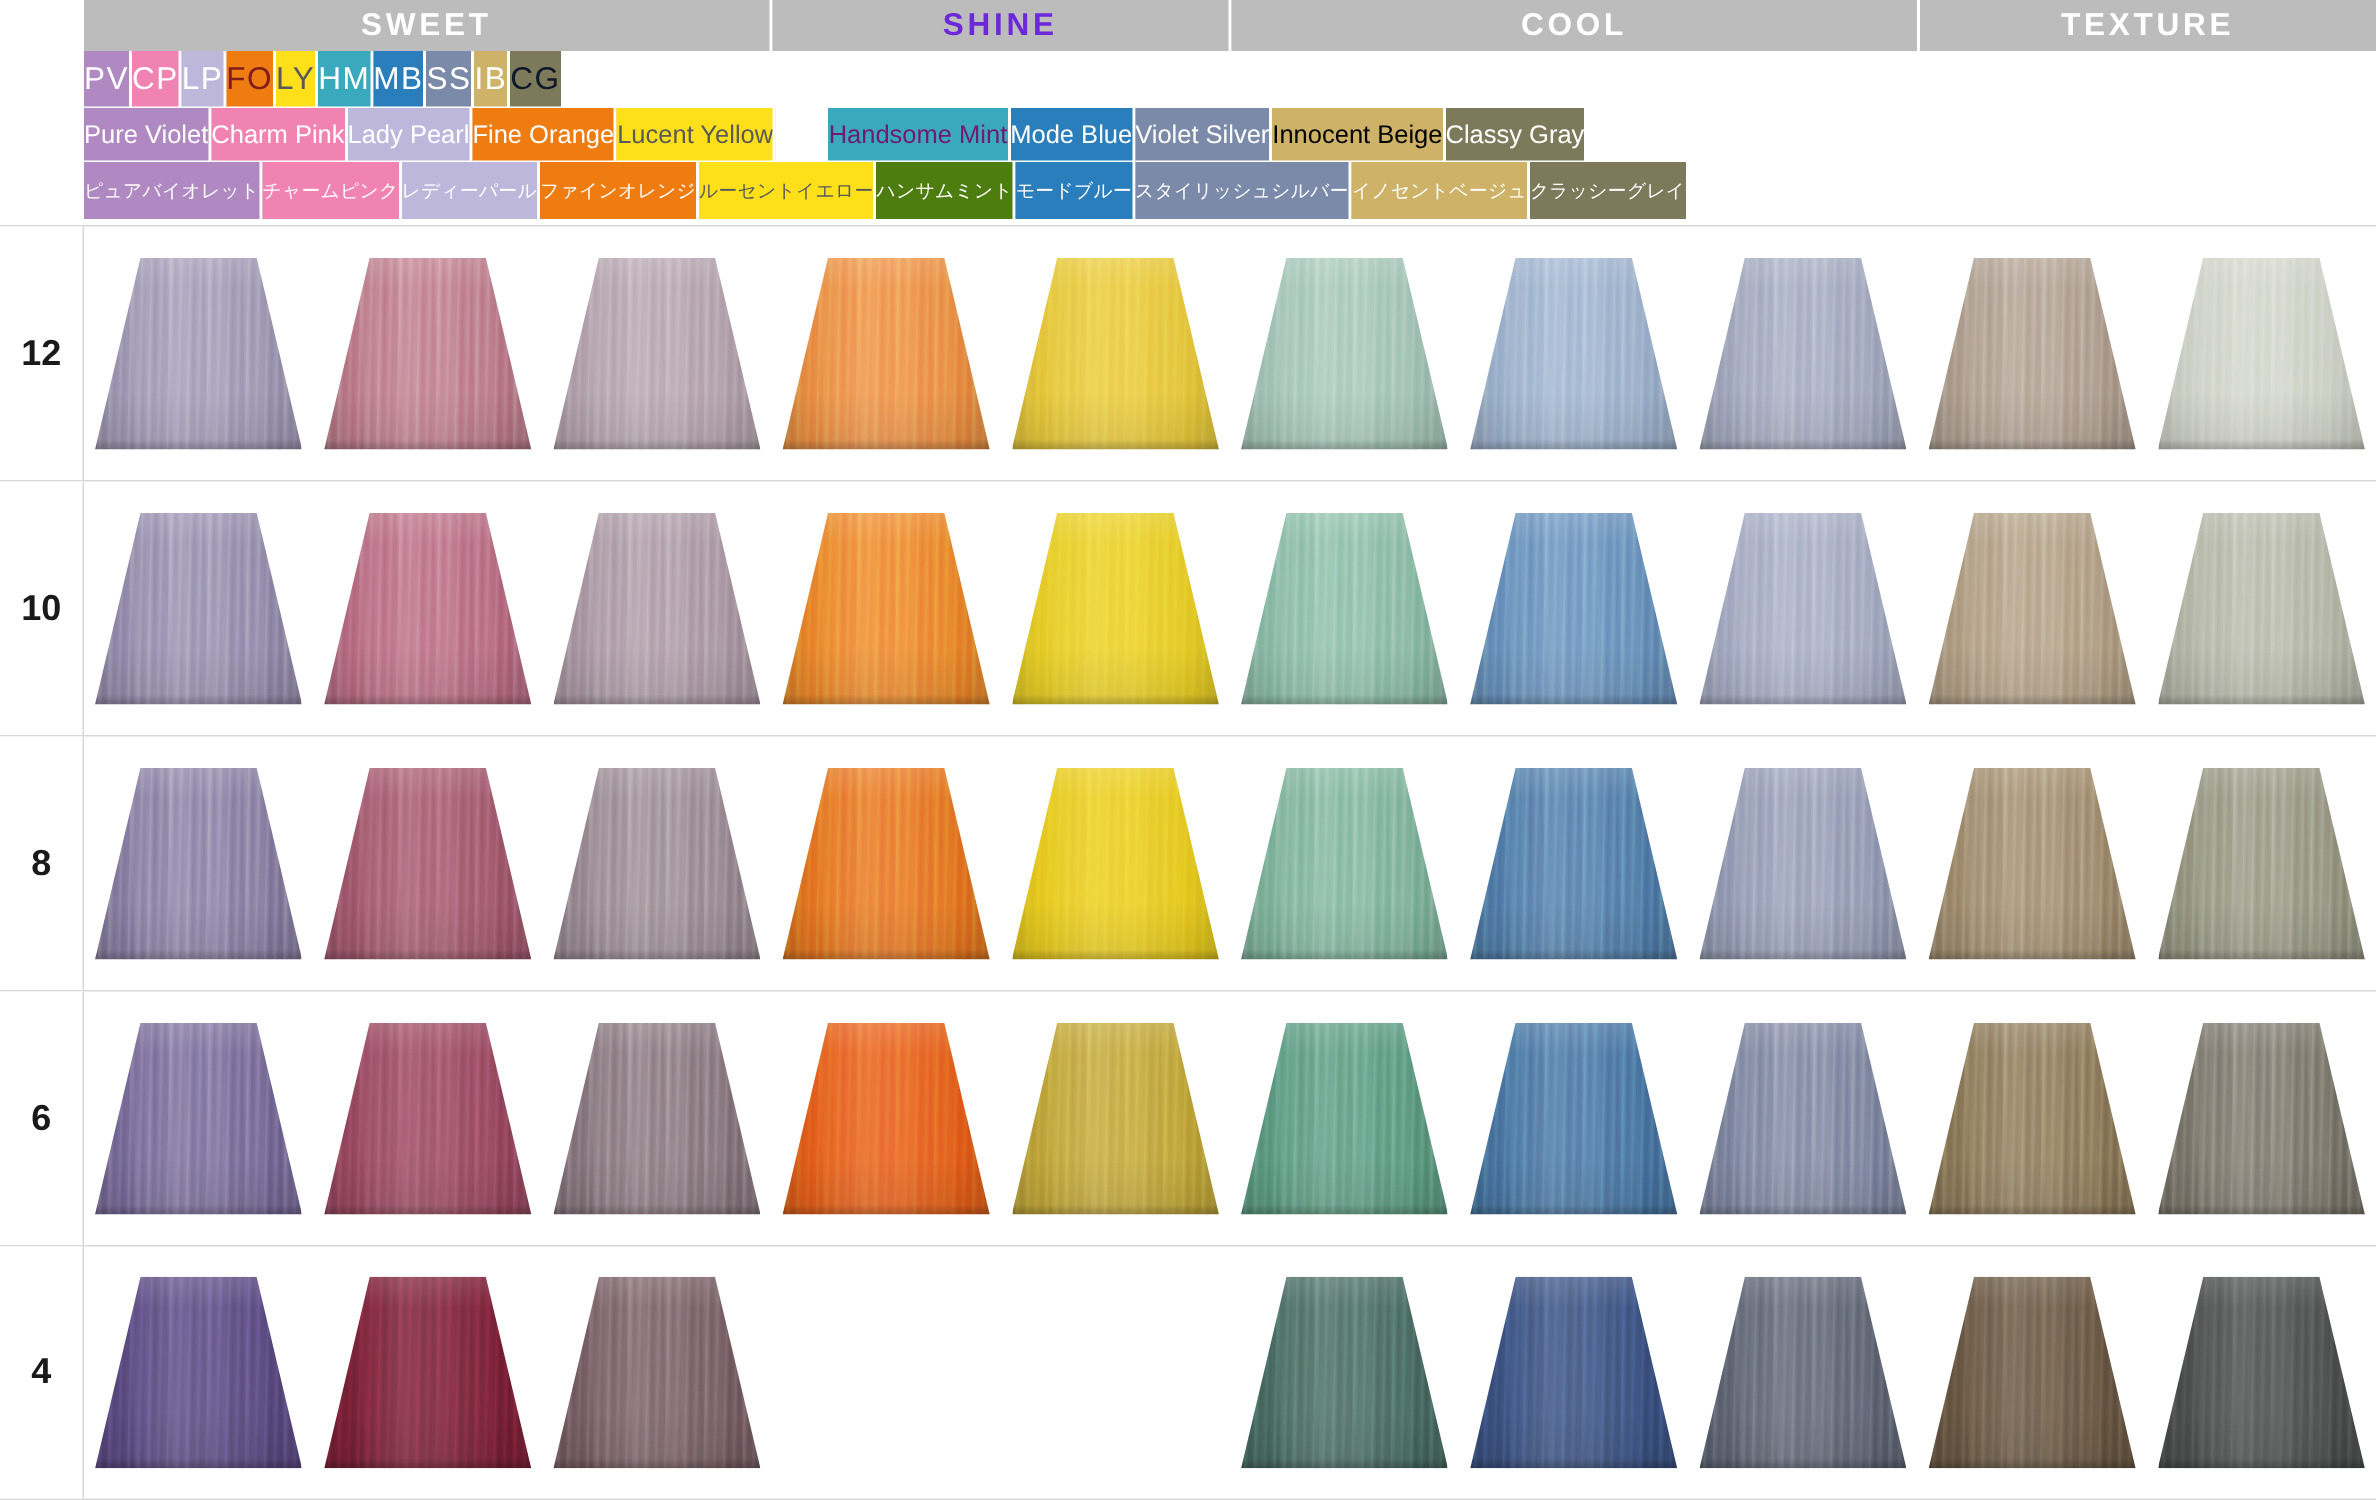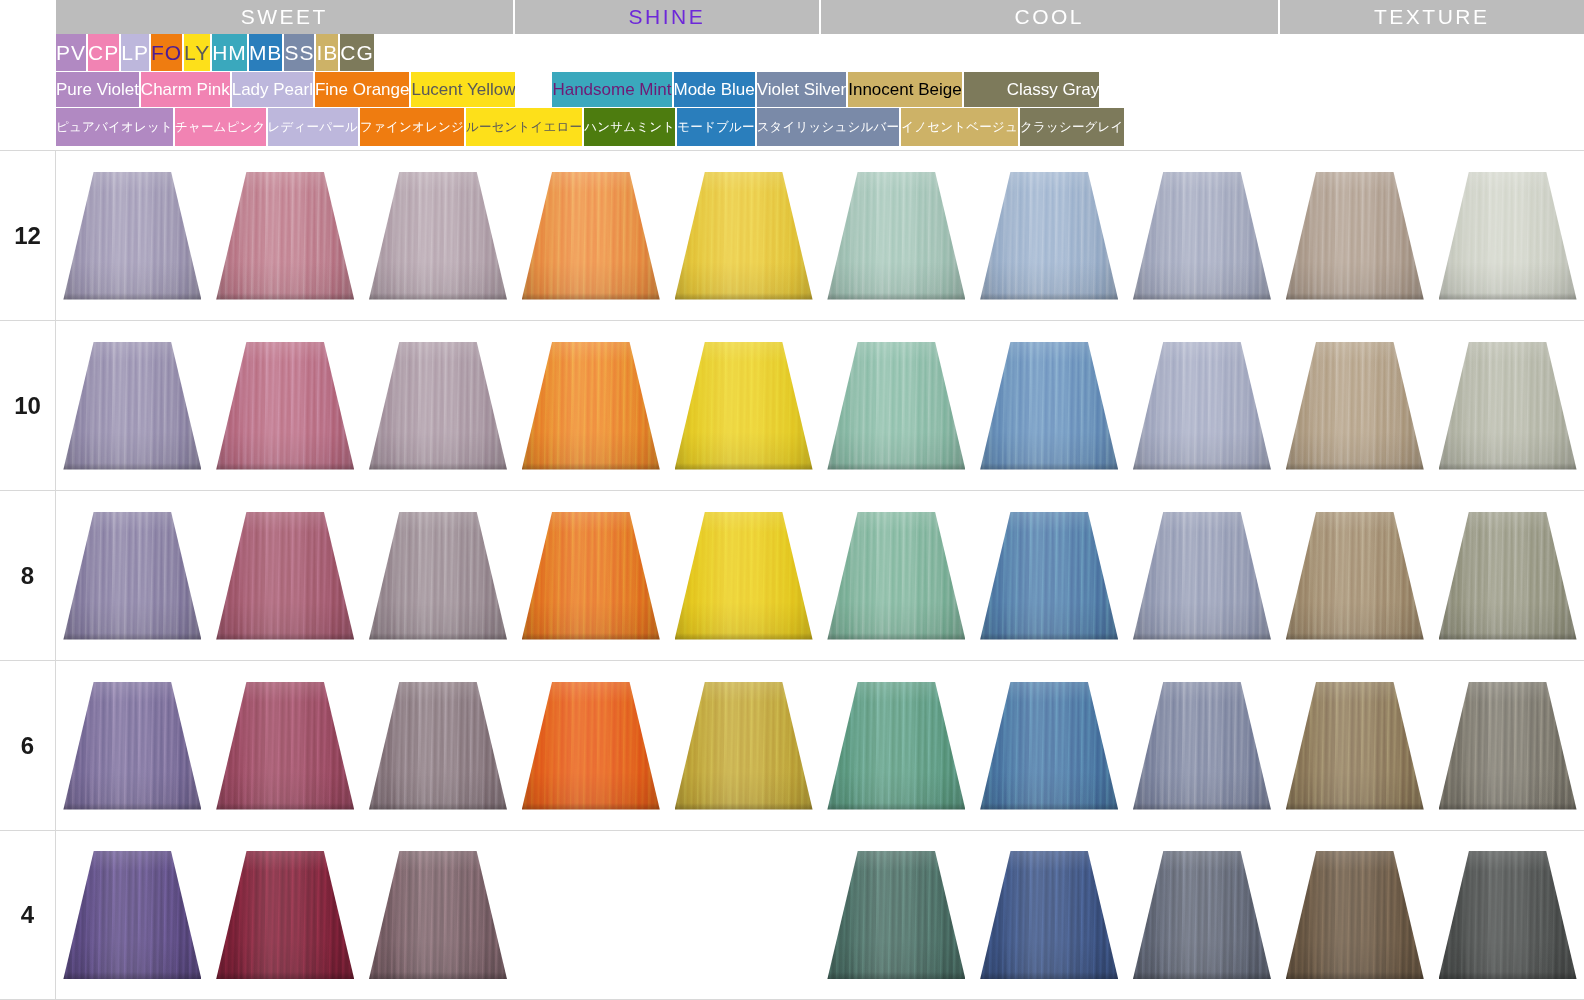--- a/index.html
+++ b/index.html
@@ -43,21 +43,21 @@
   .hdr-kana   { height: 38px; }
 
   .group-cell {
     background: #bcbcbc;
     color: #ffffff;
     display: flex;
     align-items: center;
     justify-content: center;
     font-size: 21px;
     letter-spacing: 2.5px;
-    font-weight: 400;
+    font-weight: 700;
     border-right: 2px solid #ffffff;
   }
   .group-cell:last-child { border-right: none; }
 
   .code-cell,
   .name-cell,
   .kana-cell {
     display: flex;
     align-items: center;
     justify-content: center;
@@ -218,39 +218,39 @@
     <div class="hdr-groups">
         <div class="group-cell" style="flex: 3 1 0px; background: rgb(188, 188, 188); color: rgb(255, 255, 255);">SWEET</div>
         <div class="group-cell" style="flex: 2 1 0px; background: rgb(188, 188, 188); color: #6d28d9;">SHINE</div>
         <div class="group-cell" style="flex: 3 1 0px; background: rgb(188, 188, 188); color: rgb(255, 255, 255);">COOL</div>
         <div class="group-cell" style="flex: 2 1 0px; background: rgb(188, 188, 188); color: rgb(255, 255, 255);">TEXTURE</div>
       </div>
     <div class="hdr-codes">
         <div class="code-cell" style="background: rgb(177, 137, 194); color: rgb(255, 255, 255);">PV</div>
         <div class="code-cell" style="background: rgb(241, 131, 179); color: rgb(255, 255, 255);">CP</div>
         <div class="code-cell" style="background: rgb(189, 183, 220); color: rgb(255, 255, 255);">LP</div>
-        <div class="code-cell" style="background: rgb(239, 124, 16); color: #4c1d95;">FO</div>
+        <div class="code-cell" style="background: rgb(239, 124, 16); color: #7f1d1d;">FO</div>
         <div class="code-cell" style="background: rgb(253, 224, 26); color: rgb(89, 89, 89);">LY</div>
         <div class="code-cell" style="background: rgb(58, 168, 189); color: rgb(255, 255, 255);">HM</div>
         <div class="code-cell" style="background: rgb(42, 126, 188); color: rgb(255, 255, 255);">MB</div>
         <div class="code-cell" style="background: rgb(122, 138, 168); color: rgb(255, 255, 255);">SS</div>
         <div class="code-cell" style="background: rgb(205, 178, 103); color: rgb(255, 255, 255);">IB</div>
-        <div class="code-cell" style="background: rgb(125, 122, 91); color: #ffffff;">CG</div>
+        <div class="code-cell" style="background: rgb(125, 122, 91); color: #0f172a;">CG</div>
       </div>
     <div class="hdr-names">
         <div class="name-cell" style="background: rgb(177, 137, 194); color: rgb(255, 255, 255);">Pure Violet</div>
         <div class="name-cell" style="background: rgb(241, 131, 179); color: rgb(255, 255, 255);">Charm Pink</div>
         <div class="name-cell" style="background: rgb(189, 183, 220); color: rgb(255, 255, 255);">Lady Pearl</div>
         <div class="name-cell" style="background: rgb(239, 124, 16); color: rgb(255, 255, 255);">Fine Orange</div>
         <div class="name-cell" style="background: rgb(253, 224, 26); color: rgb(89, 89, 89);">Lucent Yellow</div>
         <div class="name-cell" style="background: rgb(58, 168, 189); color: #701a75; margin-left: 35px;">Handsome Mint</div>
         <div class="name-cell" style="background: rgb(42, 126, 188); color: rgb(255, 255, 255);">Mode Blue</div>
         <div class="name-cell" style="background: rgb(122, 138, 168); color: rgb(255, 255, 255);">Violet Silver</div>
         <div class="name-cell" style="background: rgb(205, 178, 103); color: #000000;">Innocent Beige</div>
-        <div class="name-cell" style="background: rgb(125, 122, 91); color: rgb(255, 255, 255); padding-left: 43px;">Classy Gray</div>
+        <div class="name-cell" style="background: rgb(125, 122, 91); color: rgb(255, 255, 255);">Classy Gray</div>
       </div>
     <div class="hdr-kana">
         <div class="kana-cell" style="background: rgb(177, 137, 194); color: rgb(255, 255, 255);">ピュアバイオレット</div>
         <div class="kana-cell" style="background: rgb(241, 131, 179); color: rgb(255, 255, 255);">チャームピンク</div>
         <div class="kana-cell" style="background: rgb(189, 183, 220); color: rgb(255, 255, 255);">レディーパール</div>
         <div class="kana-cell" style="background: rgb(239, 124, 16); color: rgb(255, 255, 255);">ファインオレンジ</div>
         <div class="kana-cell" style="background: rgb(253, 224, 26); color: rgb(89, 89, 89);">ルーセントイエロー</div>
         <div class="kana-cell" style="background: #4d7c0f; color: rgb(255, 255, 255);">ハンサムミント</div>
         <div class="kana-cell" style="background: rgb(42, 126, 188); color: rgb(255, 255, 255);">モードブルー</div>
         <div class="kana-cell" style="background: rgb(122, 138, 168); color: rgb(255, 255, 255);">スタイリッシュシルバー</div>

